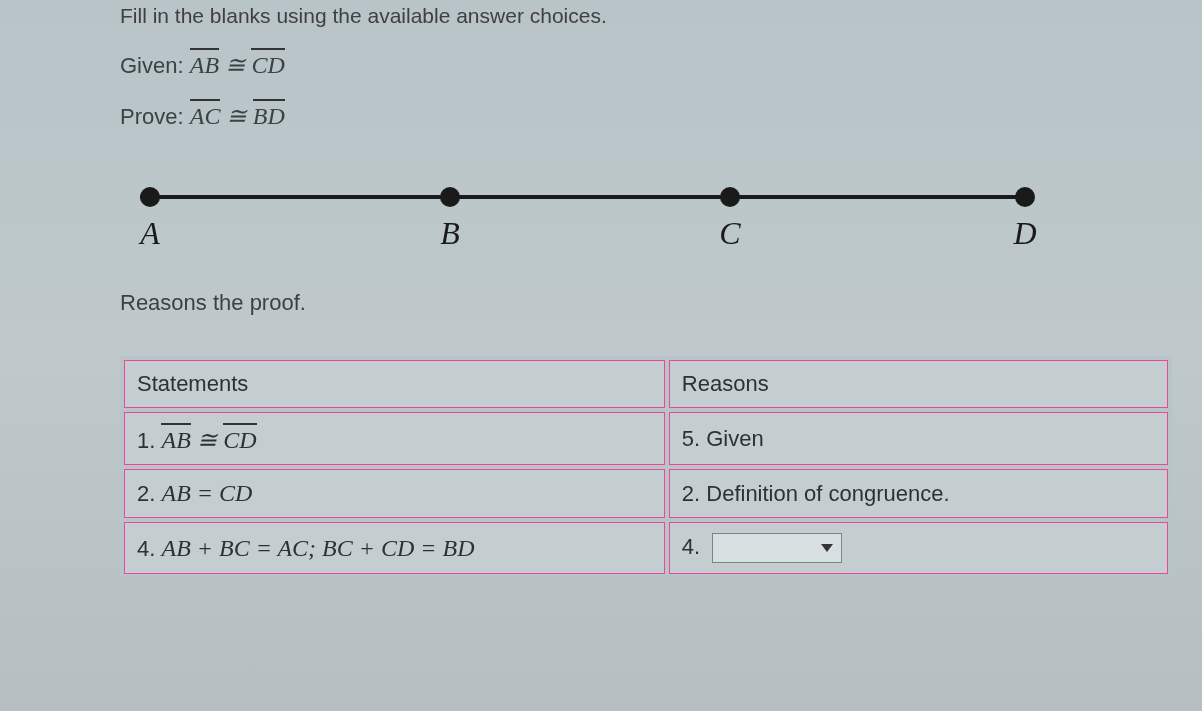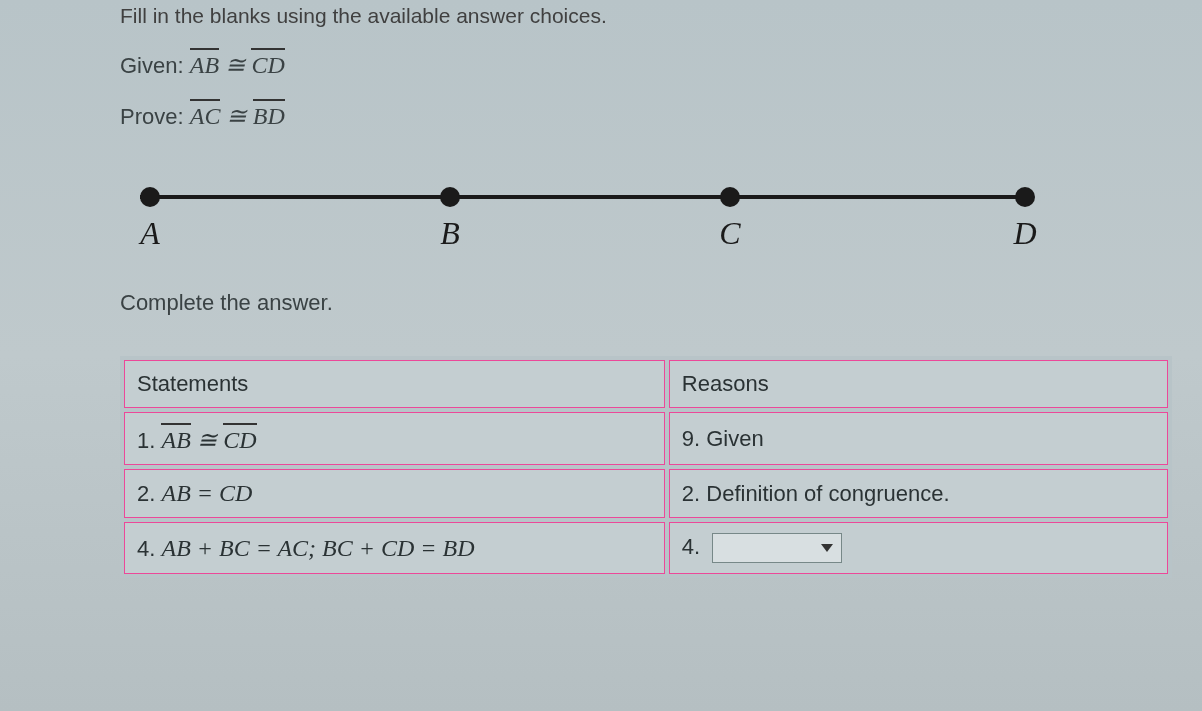--- a/index.html
+++ b/index.html
@@ -140,36 +140,36 @@
   <div class="point" style="left: 10px;"></div>
       <div class="plabel" style="left: 20px;">A</div>
       <div class="point" style="left: 310px;"></div>
       <div class="plabel" style="left: 320px;">B</div>
       <div class="point" style="left: 590px;"></div>
       <div class="plabel" style="left: 600px;">C</div>
       <div class="point" style="left: 885px;"></div>
       <div class="plabel" style="left: 895px;">D</div>
     </div>
 
-  <div class="complete">Complete the answer.</div>
+  <div class="complete">Reasons the proof.</div>
 
   <table class="proof-table">
     <tbody>
         <tr>
       <td class="hdr col-stmt">Statements</td>
       <td class="hdr">Reasons</td>
     </tr>
     <tr>
       <td class="col-stmt">
         <span class="num">1.</span>
         <span class="overline math">AB</span>
         <span class="cong math">≅</span>
         <span class="overline math">CD</span>
       </td>
-      <td>9. Given</td>
+      <td>5. Given</td>
     </tr>
     <tr>
       <td class="col-stmt">
         <span class="num">2.</span>
         <span class="math">AB = CD</span>
       </td>
       <td>2. Definition of congruence.</td>
     </tr>
     <tr>
       <td class="col-stmt">

